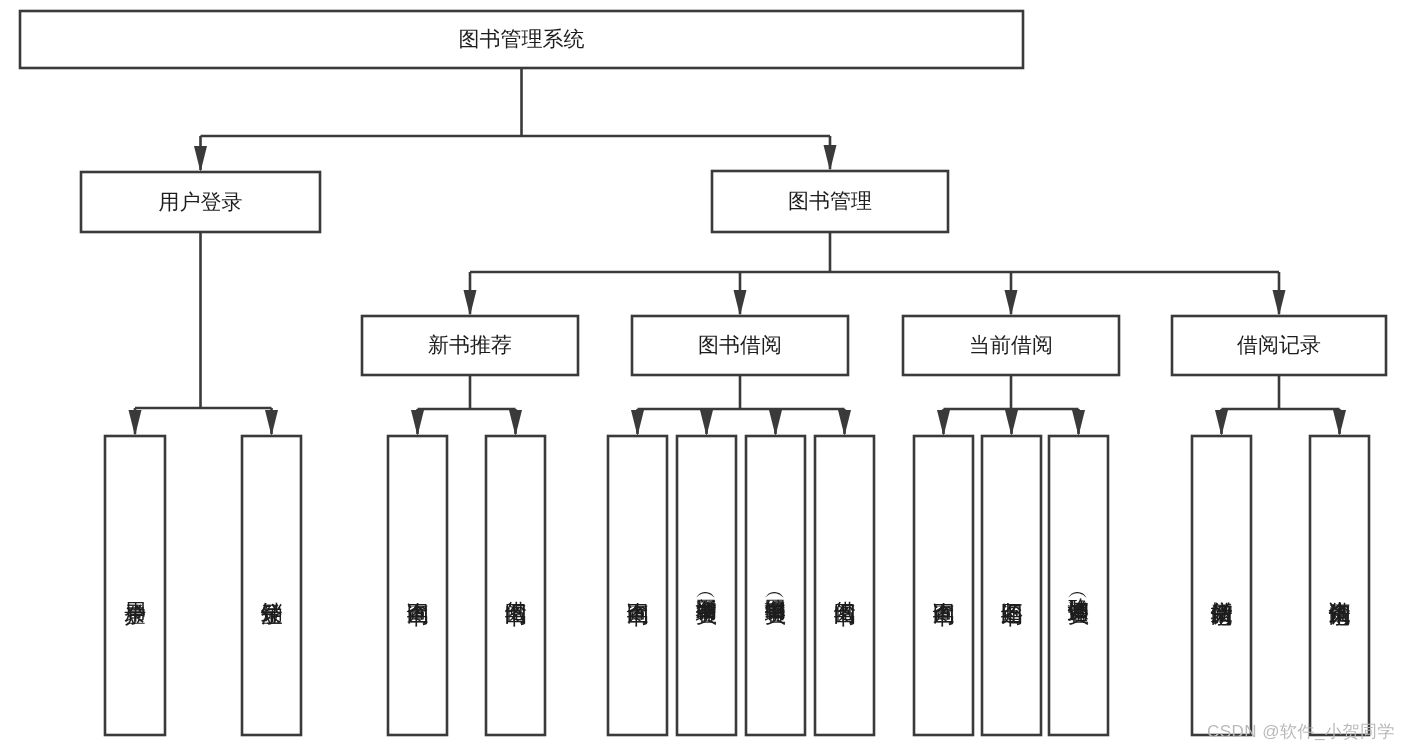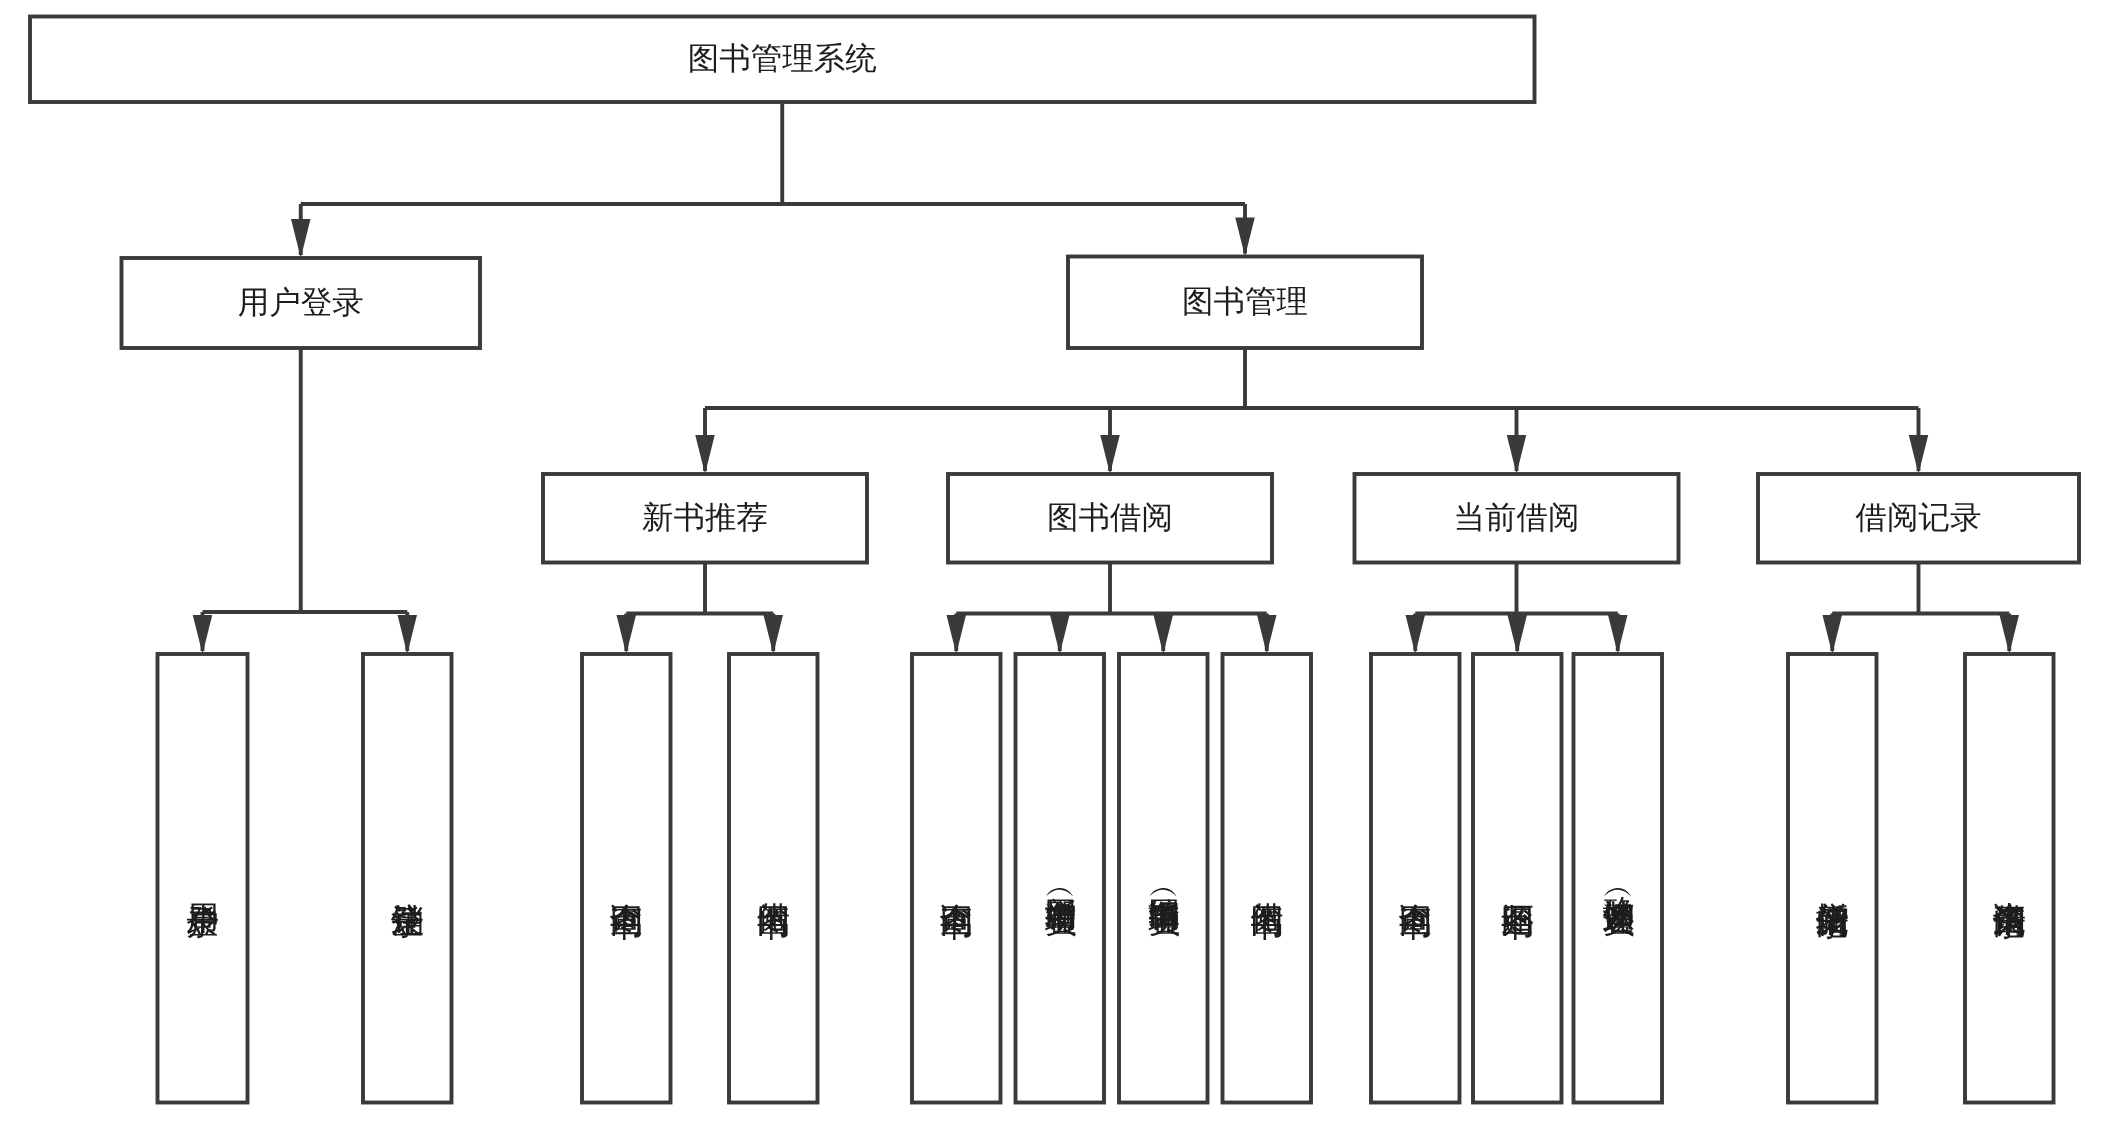--- a/index.html
+++ b/index.html
@@ -178,13 +178,14 @@
       <div class="leaf-label" style="left: 677px; top: 436px; width: 59px; height: 299px; font-size: 21px;">新增图书（管理员）</div>
       <div class="leaf-label" style="left: 746px; top: 436px; width: 59px; height: 299px; font-size: 21px;">编辑图书（管理员）</div>
       <div class="leaf-label" style="left: 815px; top: 436px; width: 59px; height: 299px;">借阅图书</div>
       <div class="leaf-label" style="left: 914px; top: 436px; width: 59px; height: 299px;">查询图书</div>
       <div class="leaf-label" style="left: 982px; top: 436px; width: 59px; height: 299px;">归还图书</div>
       <div class="leaf-label" style="left: 1049px; top: 436px; width: 59px; height: 299px; font-size: 21px;">确认归还（管理员）</div>
       <div class="leaf-label" style="left: 1192px; top: 436px; width: 59px; height: 299px;">新增借阅记录</div>
       <div class="leaf-label" style="left: 1310px; top: 436px; width: 59px; height: 299px;">查询借阅记录</div>
     </div>
 
+  <div class="watermark">CSDN @软件_小贺同学</div>
 </div>
 
 </body></html>

